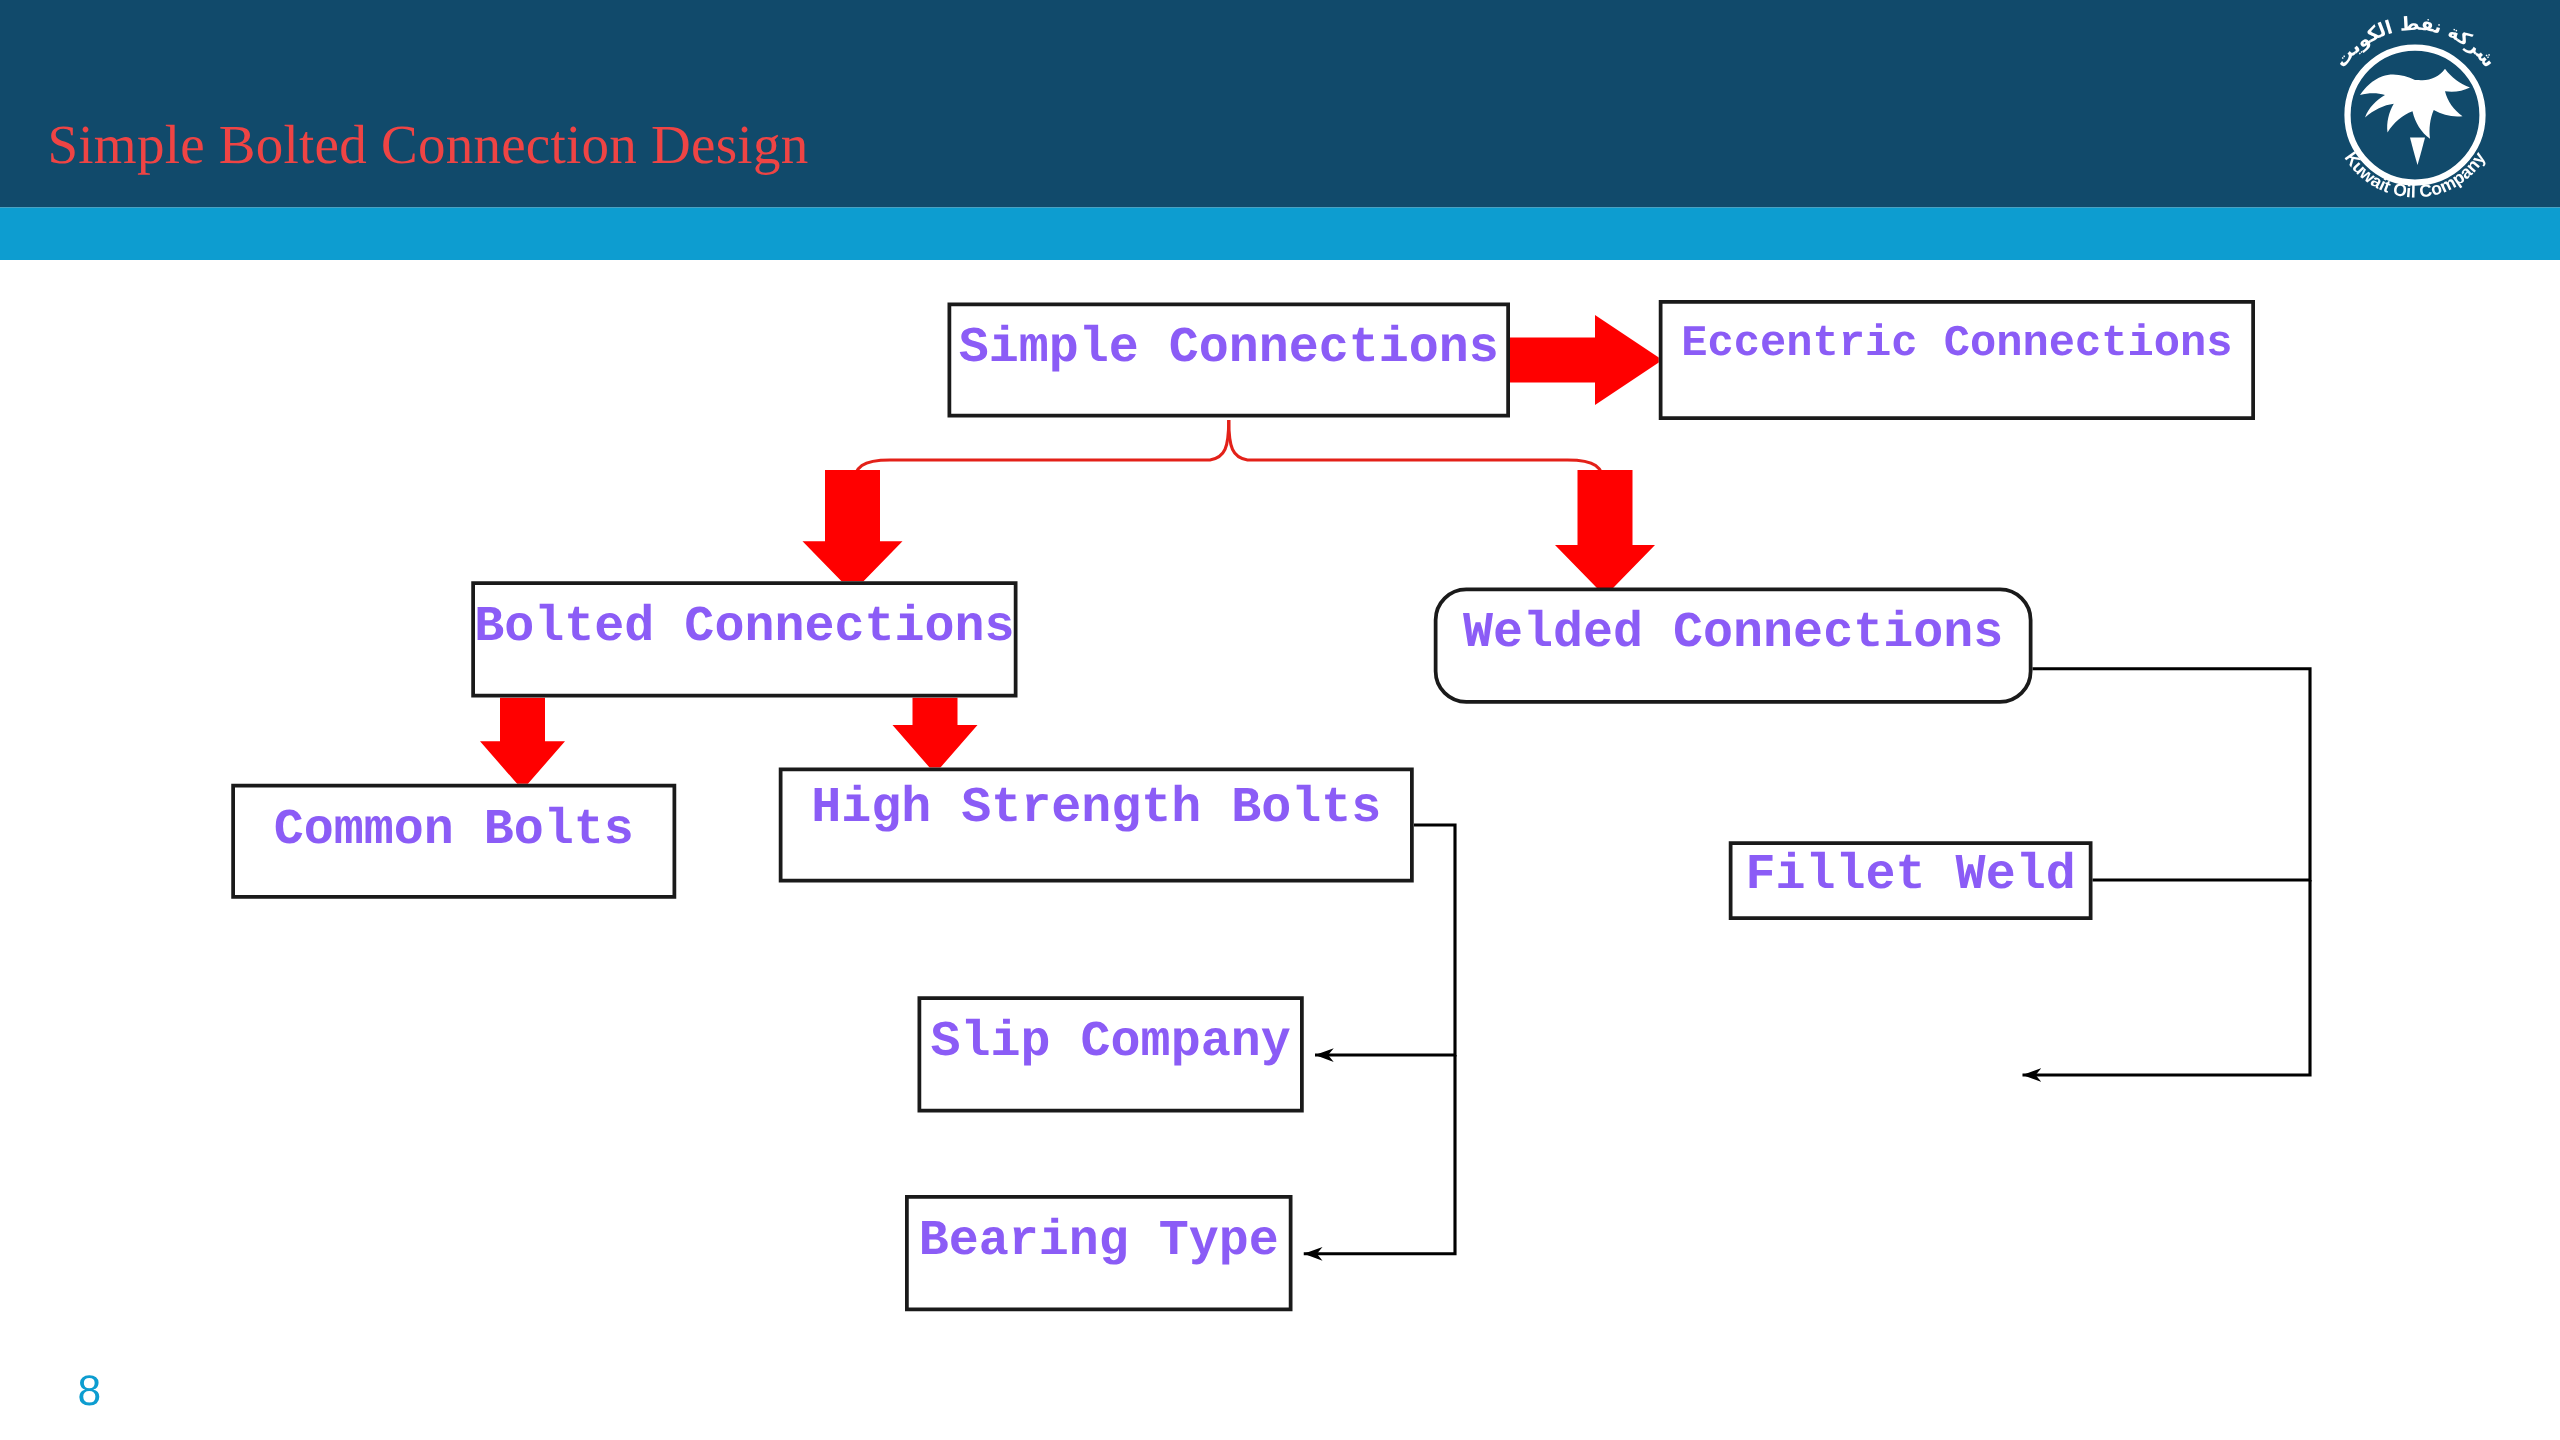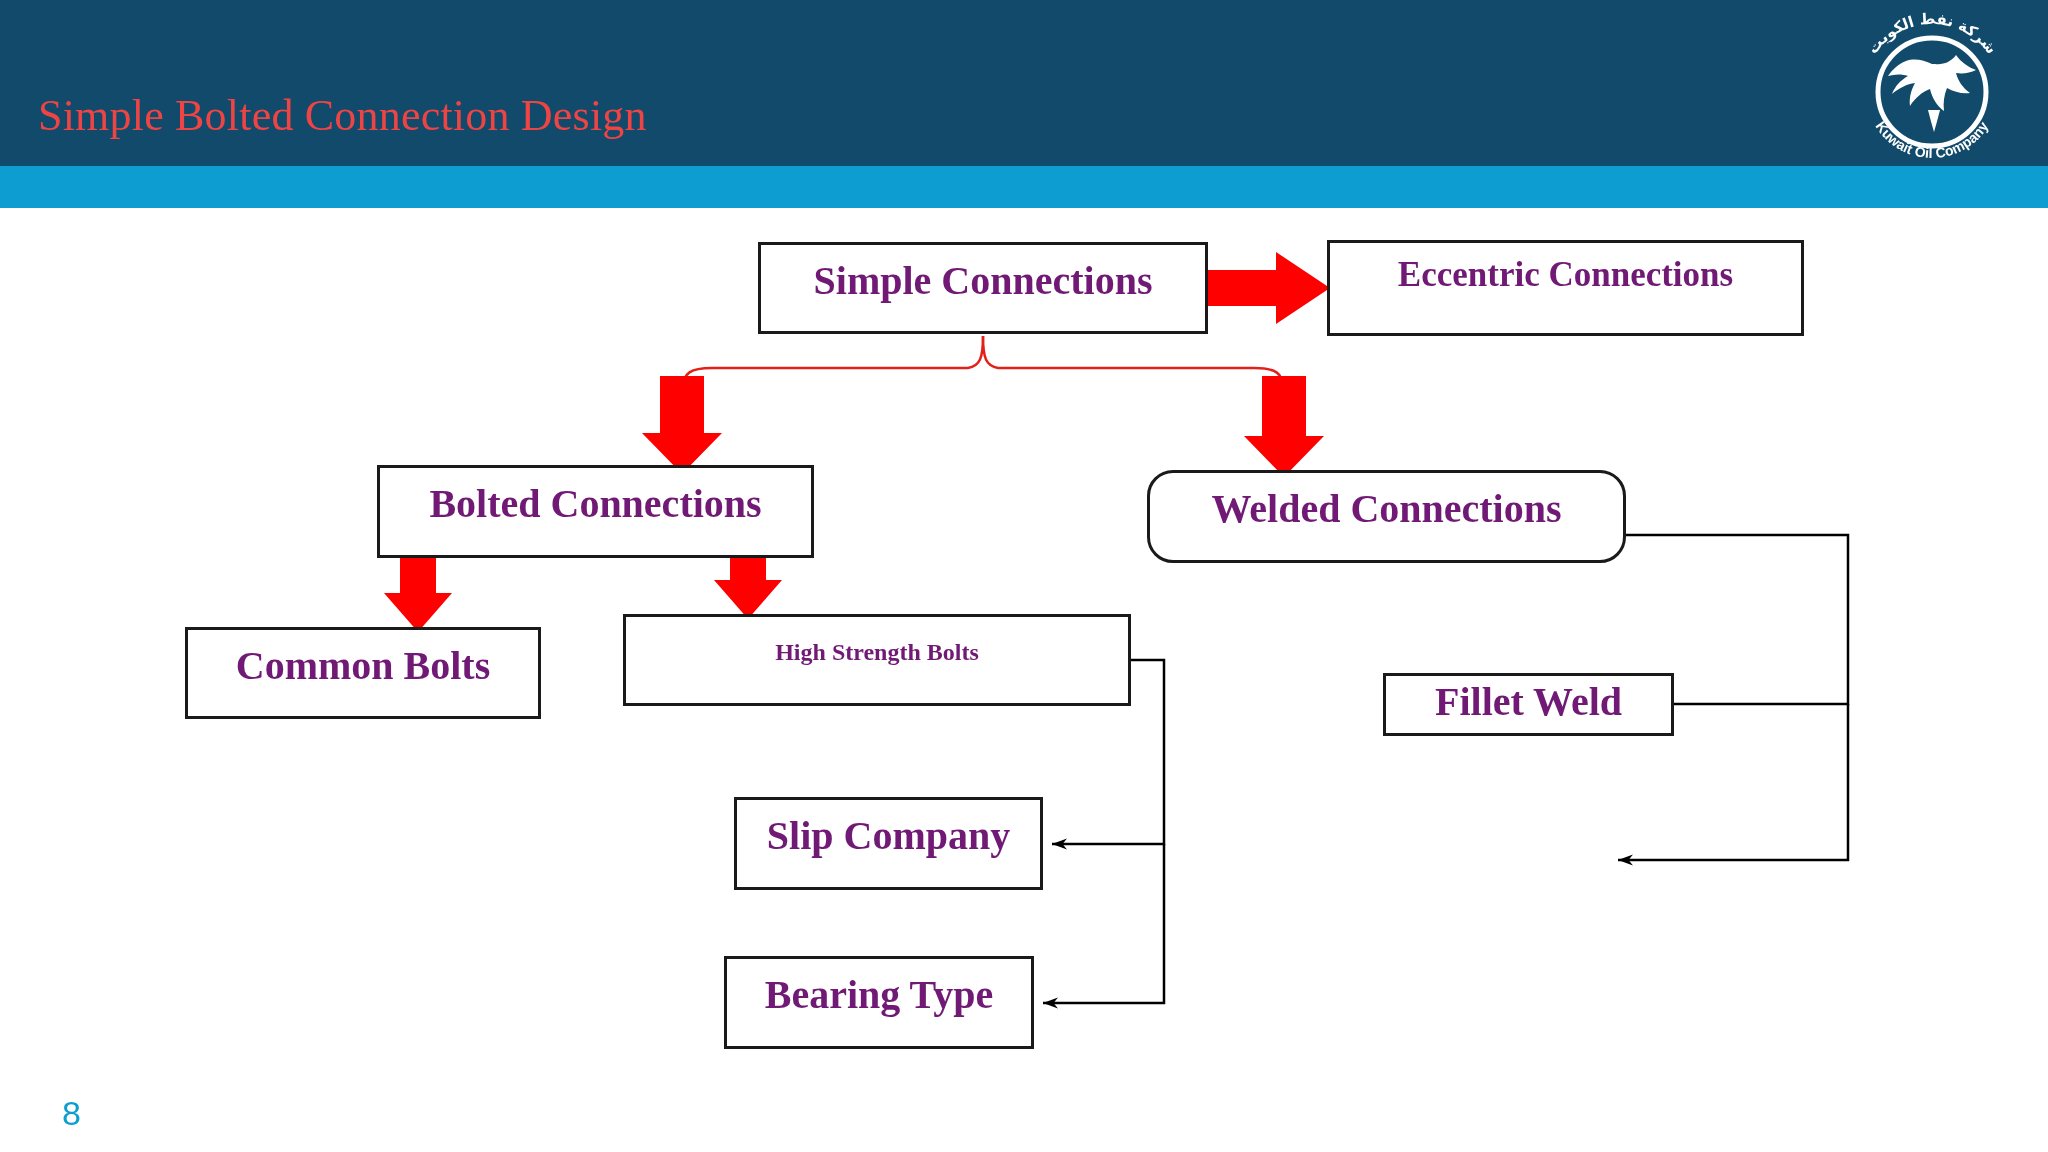--- a/index.html
+++ b/index.html
@@ -20,41 +20,41 @@
   #logo{position:absolute;left:1832px;top:6px;width:200px;height:156px;}
   #logo svg{display:block;}
 
   
   #diagram{position:absolute;left:0;top:208px;width:2048px;height:944px;}
   #wires{position:absolute;left:0;top:0;width:2048px;height:944px;}
 
   .node{position:absolute;background:#ffffff;border:3px solid #1a1a1a;
         box-sizing:border-box;display:flex;align-items:flex-start;
         justify-content:center;}
-  .node .lbl{color:#701a75;font-weight:bold;font-family:Liberation Serif, serif;
+  .node .lbl{color:#8b5cf6;font-weight:bold;font-family:Liberation Mono, monospace;
         white-space:nowrap;}
 
   
   #n-simple        {left:758px; top:34px;  width:450px; height:92px;}
   #n-eccentric     {left:1327px;top:32px;  width:477px; height:96px;}
   #n-bolted        {left:377px; top:257px; width:437px; height:93px;}
   #n-welded        {left:1147px;top:262px; width:479px; height:93px;border-radius:26px;}
   #n-common        {left:185px; top:419px; width:356px; height:92px;}
   #n-highstrength  {left:623px; top:406px; width:508px; height:92px;}
   #n-slip          {left:734px; top:589px; width:309px; height:93px;}
   #n-bearing       {left:724px; top:748px; width:310px; height:93px;}
   #n-fillet        {left:1383px;top:465px; width:291px; height:63px;}
   #n-groove        {left:1301px;top:613px; width:308px; height:92px;}
 
   #n-simple       .lbl{font-size:40px;margin-top:12px;}
   #n-eccentric    .lbl{font-size:35px;margin-top:12px;}
   #n-bolted       .lbl{font-size:40px;margin-top:12px;}
   #n-welded       .lbl{font-size:40px;margin-top:12px;}
   #n-common       .lbl{font-size:40px;margin-top:12px;}
-  #n-highstrength .lbl{font-size:24px;margin-top:22px;}
+  #n-highstrength .lbl{font-size:40px;margin-top:8px;}
   #n-slip         .lbl{font-size:40px;margin-top:12px;}
   #n-bearing      .lbl{font-size:40px;margin-top:12px;}
   #n-fillet       .lbl{font-size:40px;margin-top:2px;}
   #n-groove       .lbl{font-size:40px;margin-top:12px;}
 
   
   #page-number{position:absolute;left:62px;top:1094px;color:#0D9DD0;
       font-family:"Liberation Sans",sans-serif;font-size:34px;}
 </style>
 </head>

